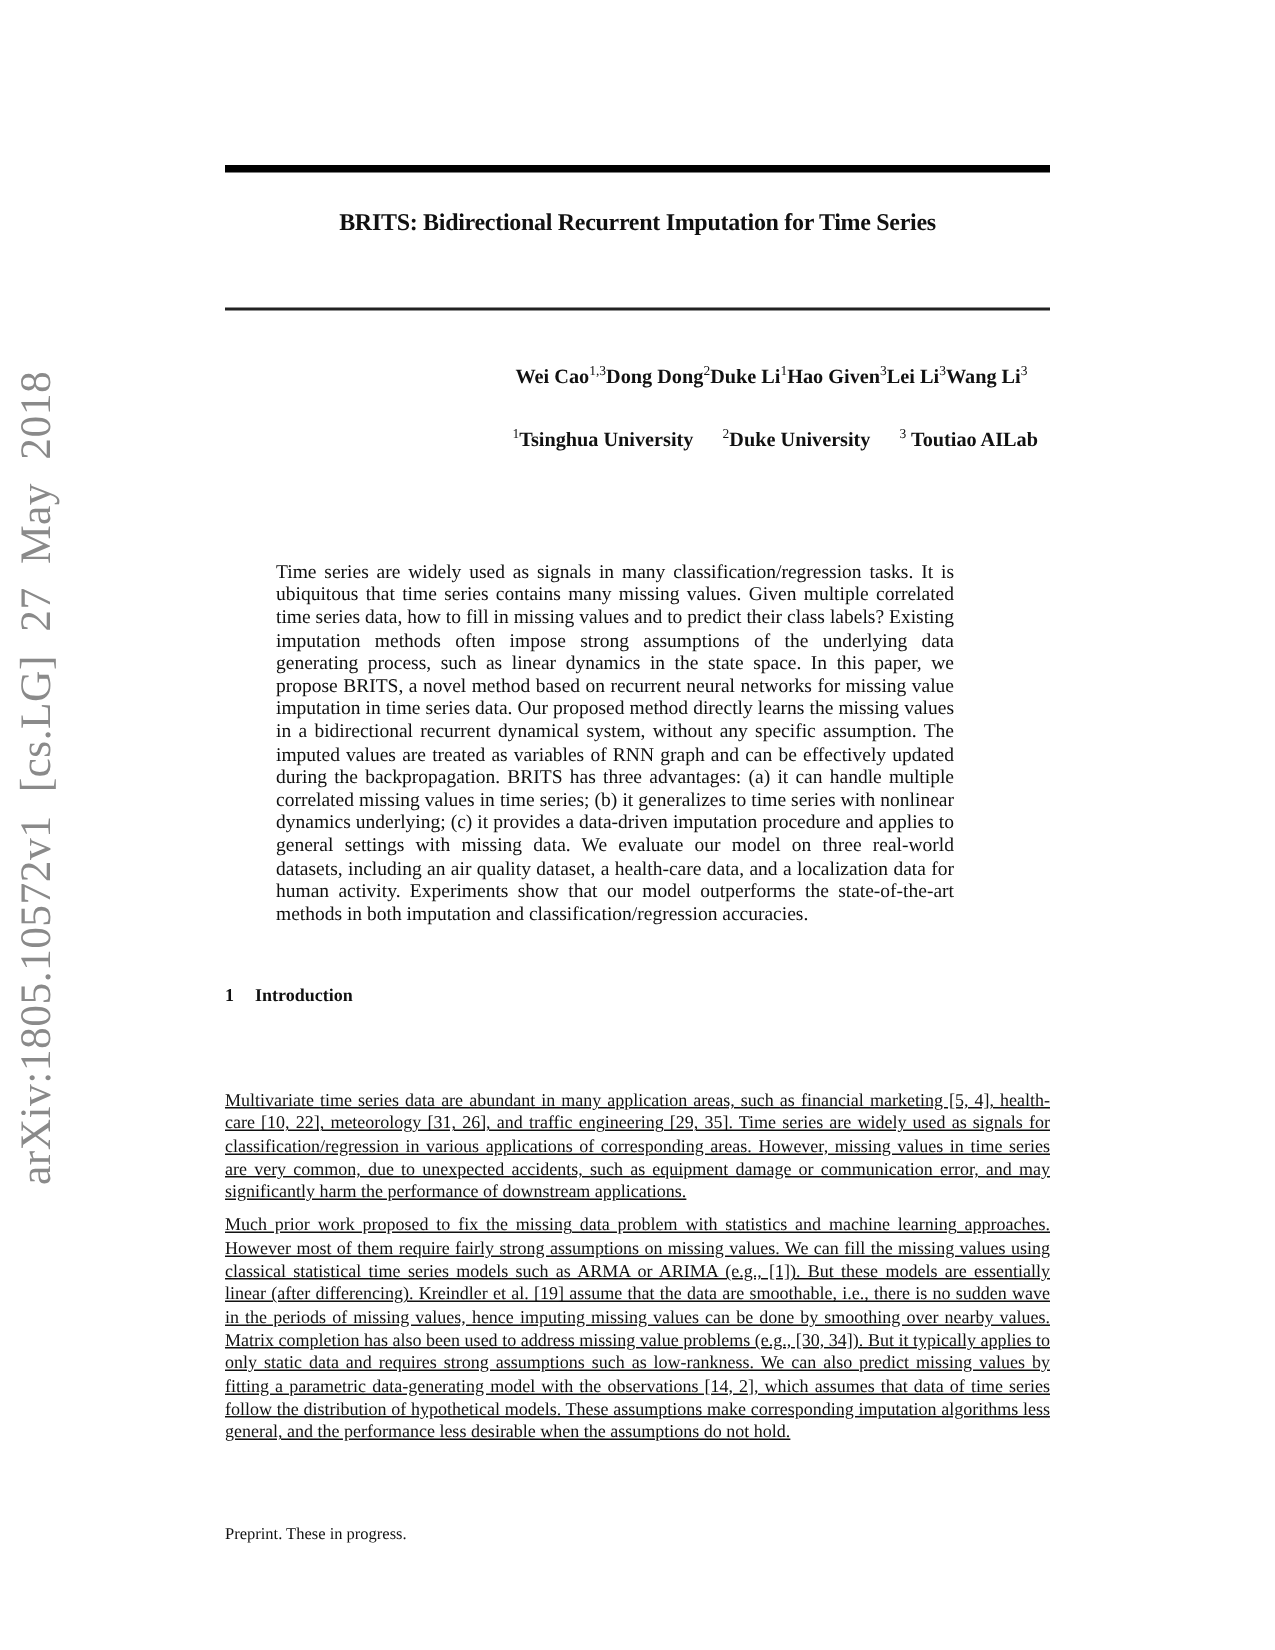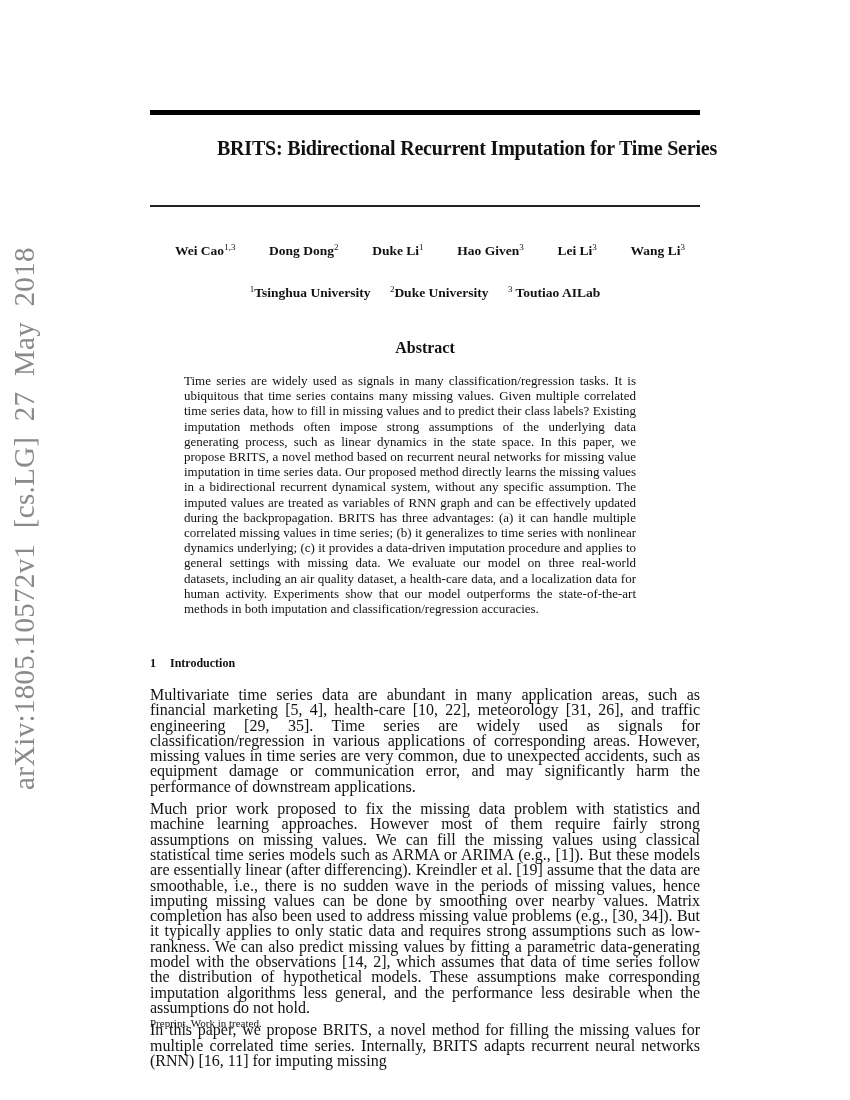--- a/index.html
+++ b/index.html
@@ -11,48 +11,48 @@
     .arxiv-stamp {
       position: absolute; left: 8px; top: 790px;
       transform-origin: 0 0; transform: rotate(-90deg);
       white-space: nowrap; font-size: 29px; color: #8a8a8a; letter-spacing: 0.3px;
       word-spacing: 8px;
     }
     .rule-top { position: absolute; left: 150px; width: 550px; top: 110px; height: 5px; background: #000; }
     .rule-bottom { position: absolute; left: 150px; width: 550px; top: 205px; height: 1.5px; background: #222; }
     .title {
       position: absolute; left: 150px; width: 550px; top: 134px; text-align: center;
-      font-weight: bold; font-size: 20px; line-height: 29px; letter-spacing: -0.2px; margin-left: 42px;
+      font-weight: bold; font-size: 16px; line-height: 29px; letter-spacing: -0.2px;
     }
     .authors {
       position: absolute; left: 160px; width: 540px; top: 242px;
-      display: flex; justify-content: space-between; padding: 0 15px; box-sizing: border-box;
-      font-weight: bold; font-size: 13.5px; gap: 17px;
+      display: flex; justify-content: flex-end; padding: 0 15px; box-sizing: border-box;
+      font-weight: bold; font-size: 13.5px;
     }
     .author sup, .affil sup { font-weight: normal; font-size: 9px; vertical-align: 5px; }
     .affiliations {
       position: absolute; left: 150px; width: 550px; top: 284px;
-      text-align: center; font-weight: bold; font-size: 13.5px;
+      text-align: right; font-weight: bold; font-size: 13.5px;
     }
     .affil { margin: 0 8px; }
     .abstract-heading {
       position: absolute; left: 150px; width: 550px; top: 339px;
       text-align: center; font-weight: bold; font-size: 16px;
     }
     .abstract-body {
       position: absolute; left: 184px; width: 452px; top: 373px;
       font-size: 13px; line-height: 15.2px; text-align: justify; hyphens: none;
     }
     .section-heading {
       position: absolute; left: 150px; top: 656px; font-weight: bold; font-size: 12px;
     }
     .section-heading .num { margin-right: 14px; }
     .intro {
-      position: absolute; left: 150px; width: 550px; top: 687px;
-      font-size: 16px; line-height: 15.3px; text-align: justify;
+      position: absolute; left: 150px; width: 550px; top: 726px;
+      font-size: 12px; line-height: 15.3px; text-align: justify; text-decoration: underline;
     }
     .intro p { margin: 0 0 7px 0; }
     .footnote {
       position: absolute; left: 150px; top: 1017px; font-size: 11px;
     }
   </style>
 </head>
 <body>
 
 <div class="page">
@@ -70,27 +70,25 @@
     <span class="author"><span>Lei Li</span><sup>3</sup></span>
     <span class="author"><span>Wang Li</span><sup>3</sup></span>
   </div>
 
   <div class="affiliations">
     <span class="affil"><sup>1</sup><span>Tsinghua University</span></span>
     <span class="affil"><sup>2</sup><span>Duke University</span></span>
     <span class="affil"><sup>3</sup><span> Toutiao AILab</span></span>
   </div>
 
-  <div class="abstract-heading">Abstract</div>
   <div class="abstract-body">Time series are widely used as signals in many classification/regression tasks. It is ubiquitous that time series contains many missing values. Given multiple correlated time series data, how to fill in missing values and to predict their class labels? Existing imputation methods often impose strong assumptions of the underlying data generating process, such as linear dynamics in the state space. In this paper, we propose BRITS, a novel method based on recurrent neural networks for missing value imputation in time series data. Our proposed method directly learns the missing values in a bidirectional recurrent dynamical system, without any specific assumption. The imputed values are treated as variables of RNN graph and can be effectively updated during the backpropagation. BRITS has three advantages: (a) it can handle multiple correlated missing values in time series; (b) it generalizes to time series with nonlinear dynamics underlying; (c) it provides a data-driven imputation procedure and applies to general settings with missing data. We evaluate our model on three real-world datasets, including an air quality dataset, a health-care data, and a localization data for human activity. Experiments show that our model outperforms the state-of-the-art methods in both imputation and classification/regression accuracies.</div>
 
   <div class="section-heading">
     <span class="num">1</span><span>Introduction</span>
   </div>
 
   <div class="intro">
     <p>Multivariate time series data are abundant in many application areas, such as financial marketing [5, 4], health-care [10, 22], meteorology [31, 26], and traffic engineering [29, 35]. Time series are widely used as signals for classification/regression in various applications of corresponding areas. However, missing values in time series are very common, due to unexpected accidents, such as equipment damage or communication error, and may significantly harm the performance of downstream applications.</p>
     <p>Much prior work proposed to fix the missing data problem with statistics and machine learning approaches. However most of them require fairly strong assumptions on missing values. We can fill the missing values using classical statistical time series models such as ARMA or ARIMA (e.g., [1]). But these models are essentially linear (after differencing). Kreindler et al. [19] assume that the data are smoothable, i.e., there is no sudden wave in the periods of missing values, hence imputing missing values can be done by smoothing over nearby values. Matrix completion has also been used to address missing value problems (e.g., [30, 34]). But it typically applies to only static data and requires strong assumptions such as low-rankness. We can also predict missing values by fitting a parametric data-generating model with the observations [14, 2], which assumes that data of time series follow the distribution of hypothetical models. These assumptions make corresponding imputation algorithms less general, and the performance less desirable when the assumptions do not hold.</p>
-    <p>In this paper, we propose BRITS, a novel method for filling the missing values for multiple correlated time series. Internally, BRITS adapts recurrent neural networks (RNN) [16, 11] for imputing missing</p>
   </div>
 
-  <div class="footnote">Preprint. Work in treated.</div>
+  <div class="footnote">Preprint. These in progress.</div>
 </div>
 
 </body></html>

